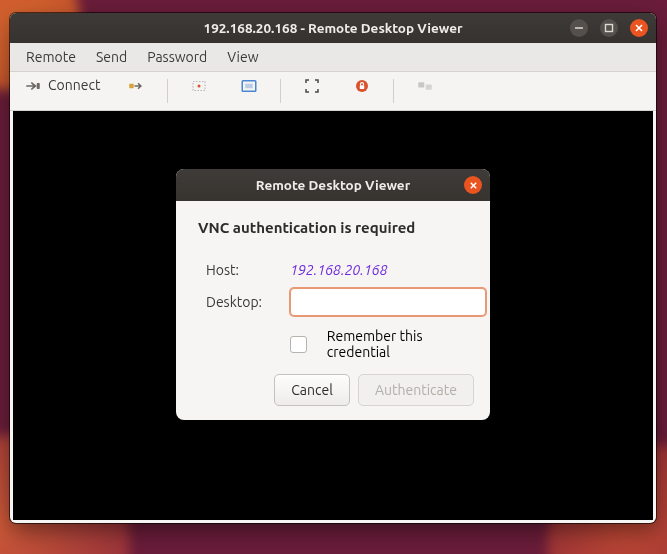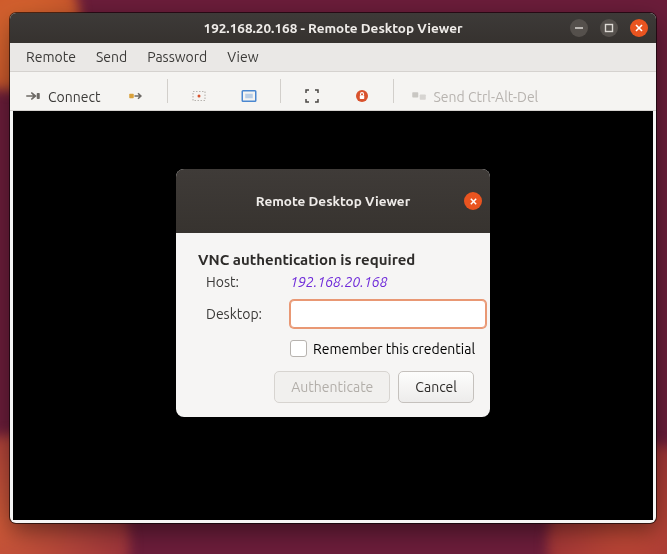--- a/index.html
+++ b/index.html
@@ -95,21 +95,21 @@
     border-bottom: 1px solid #d5d2cf;
     display: flex;
     align-items: center;
     padding: 0 8px;
     gap: 8px;
   }
   .tool {
     height: 28px;
     min-width: 30px;
     display: flex;
-    align-items: flex-end;
+    align-items: flex-start;
     justify-content: center;
     gap: 6px;
     padding: 0 6px;
     border-radius: 4px;
     color: #3b3a38;
   }
   .tool.disabled { color: #b7b3af; }
   .tool svg { width: 18px; height: 18px; display: block; }
   .sep {
     width: 1px;
@@ -139,21 +139,21 @@
     border-radius: 8px;
     box-shadow: 0 10px 28px rgba(0,0,0,0.55), 0 0 0 1px rgba(0,0,0,0.65);
     overflow: hidden;
   }
   .dialog-titlebar {
     height: 32px;
     background: linear-gradient(to bottom, #3f3b38, #37332f);
     color: #efece9;
     display: flex;
     align-items: center;
-    padding: 16px 8px;
+    padding: 0 8px;
     font-weight: 600;
     font-size: 13.5px;
     position: relative;
   }
   .dialog-titlebar .title {
     position: absolute;
     left: 0; right: 0; text-align: center;
     pointer-events: none;
   }
   .dialog-titlebar .dlg-close {
@@ -165,21 +165,21 @@
   }
   .dialog-titlebar .dlg-close svg { width: 9px; height: 9px; }
 
   .dialog-body {
     padding: 14px 16px 14px 16px;
   }
   .dialog-heading {
     font-size: 15px;
     font-weight: 700;
     color: #2e2c2a;
-    margin: 4px 0 6px 6px;
+    margin: 4px 0 26px 6px;
   }
   .form-grid {
     display: grid;
     grid-template-columns: 76px 1fr;
     row-gap: 10px;
     column-gap: 8px;
     align-items: center;
     margin-left: 14px;
   }
   .form-label { color: #3b3a38; }
@@ -196,21 +196,21 @@
   }
   .text-input.focused {
     border-color: #e99874;
     box-shadow: 0 0 0 1px #e99874;
     outline: none;
   }
   .remember-row {
     grid-column: 2 / 3;
     display: flex;
     align-items: center;
-    gap: 6px;
+    gap: 20px;
     margin-top: 2px;
   }
   .checkbox {
     width: 15px; height: 15px;
     border: 1px solid #b7b3af;
     border-radius: 3px;
     background: #fff;
   }
   .dialog-buttons {
     display: flex;
@@ -348,21 +348,20 @@
 
     <div class="sep"></div>
 
     <div class="tool disabled">
       <span>
         <svg viewBox="0 0 24 24">
             <rect x="3" y="7" width="8" height="7" rx="1" fill="currentColor" opacity="0.7"></rect>
             <rect x="13" y="10" width="8" height="7" rx="1" fill="currentColor" opacity="0.5"></rect>
           </svg>
       </span>
-      <span class="tool-label">Send Ctrl-Alt-Del</span>
     </div>
   </div>
 
   <div class="viewer"></div>
 
   <div class="dialog">
     <div class="dialog-titlebar">
       <span class="title">Remote Desktop Viewer</span>
       <div class="dlg-close">
         <svg viewBox="0 0 10 10">
@@ -382,23 +381,23 @@
         <div class="form-label">Desktop:</div>
         <input type="password" class="text-input focused" value="" style="">
 
         <div class="remember-row">
           <div class="checkbox" role="checkbox" aria-checked="false"></div>
           <span>Remember this credential</span>
         </div>
       </div>
 
       <div class="dialog-buttons">
+        <div class="btn">
+          <span>Cancel</span>
+        </div>
         <div class="btn disabled">
           <span>Authenticate</span>
         </div>
-        <div class="btn">
-          <span>Cancel</span>
-        </div>
       </div>
     </div>
   </div>
 
 </div>
 
 </body></html>

